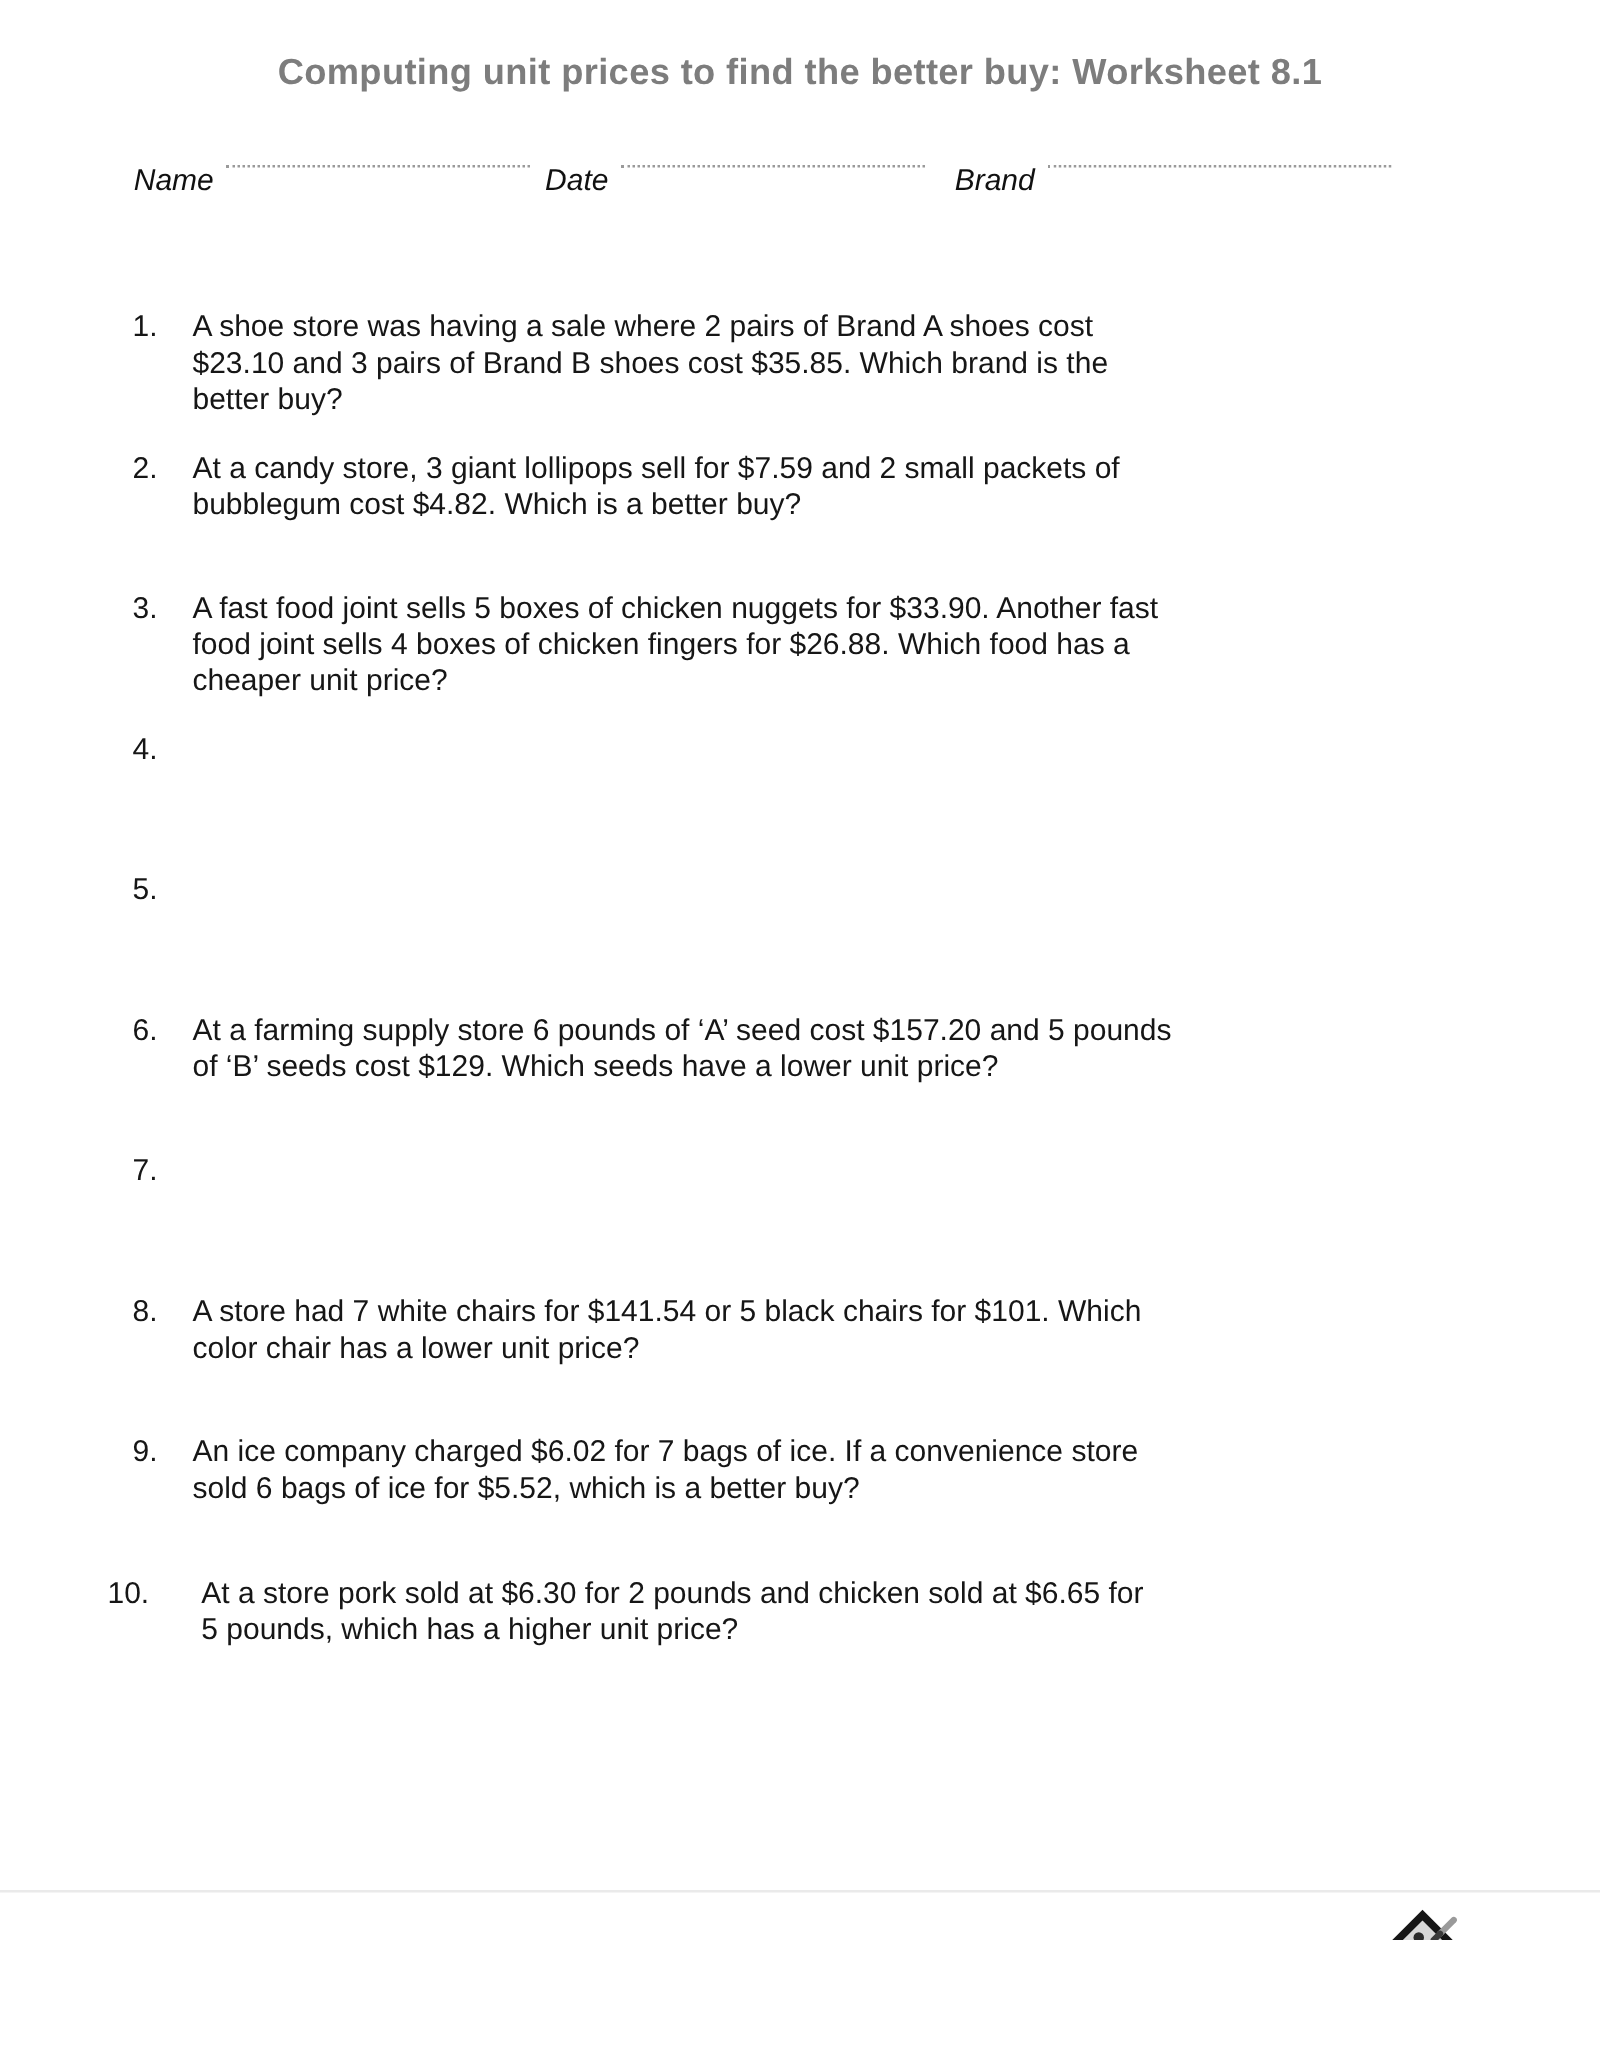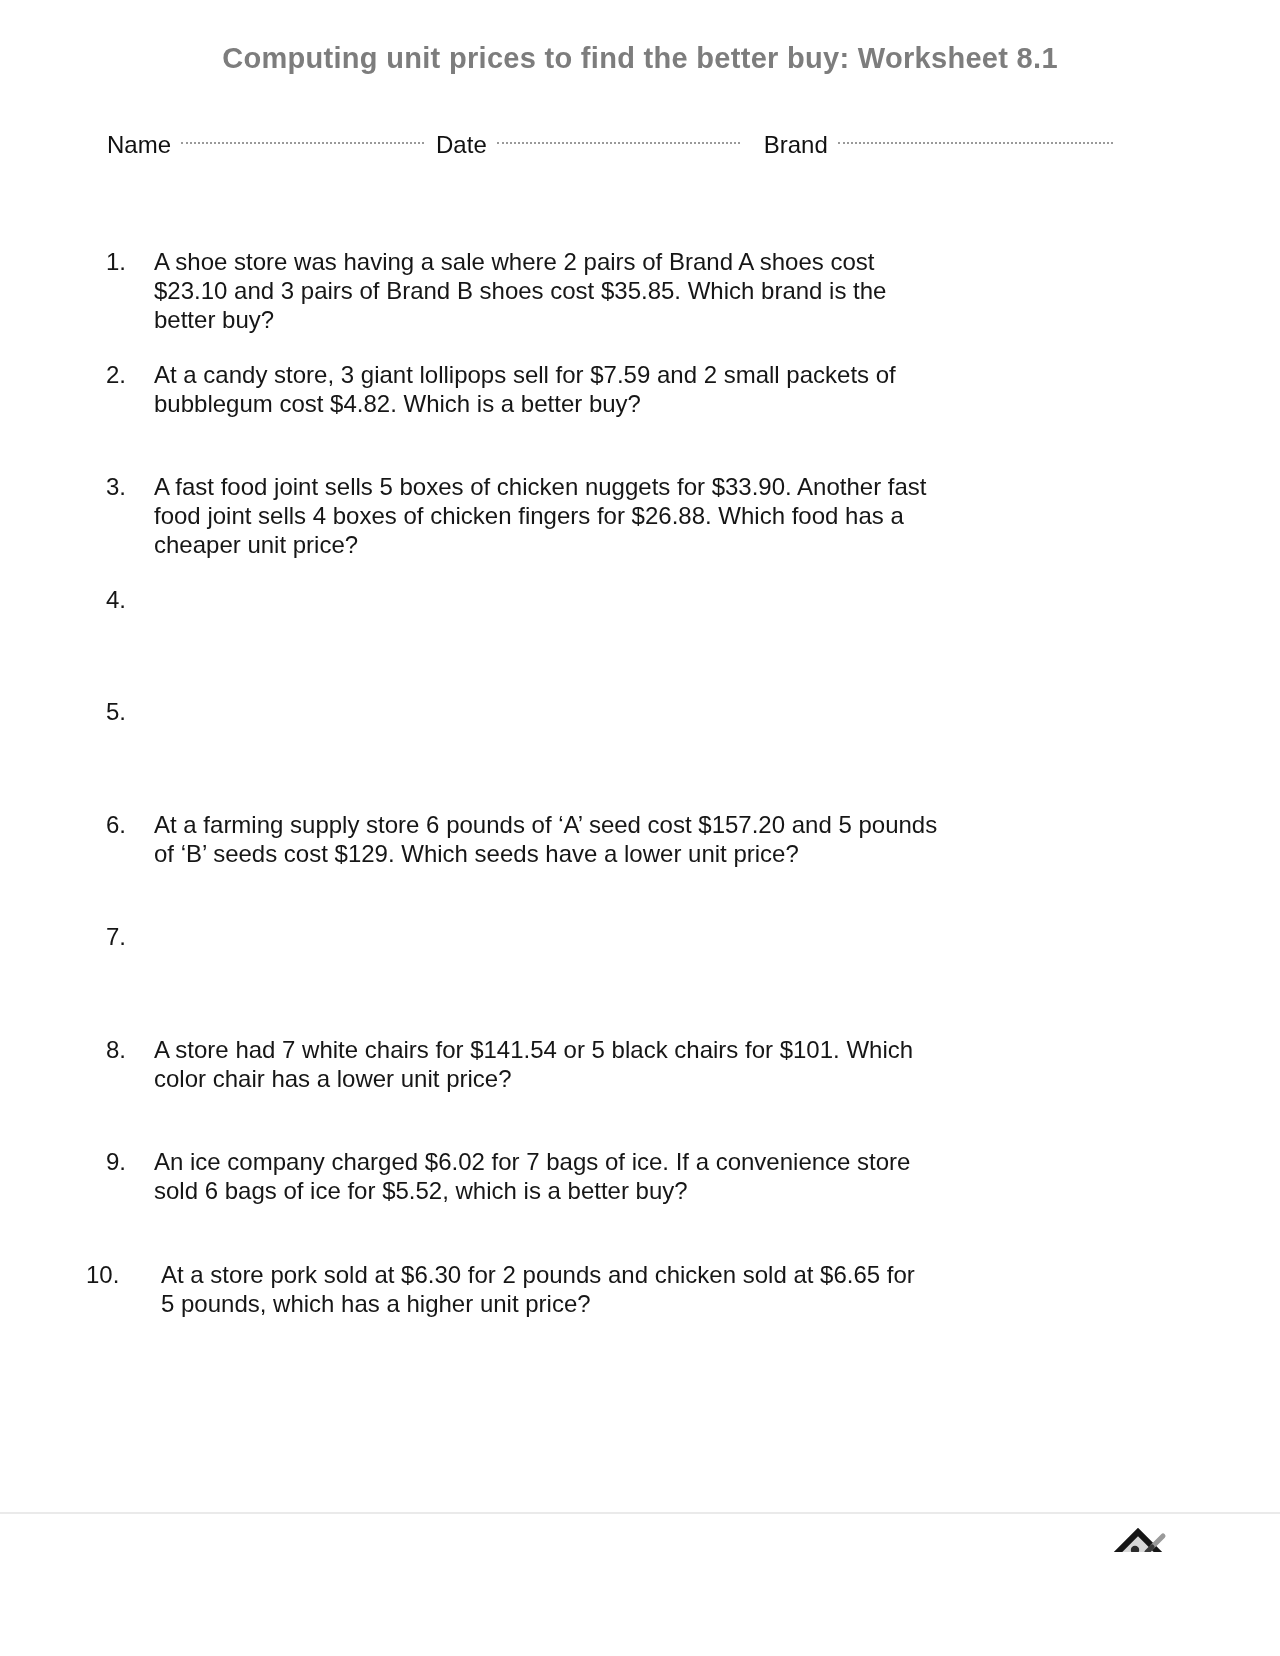--- a/index.html
+++ b/index.html
@@ -19,24 +19,25 @@
     margin: 0;
     padding-top: 42px;
     text-align: center;
     font-size: 29px;
     font-weight: bold;
     letter-spacing: 0.3px;
     color: #7d7d7d;
   }
   .fields {
     display: flex;
-    align-items: center;
+    align-items: flex-start;
     margin: 56px 167px 0 107px;
     font-size: 24px;
     color: #111111;
+    font-style: italic;
   }
   .field-label { flex: none; margin-right: 10px; line-height: 28px; }
   .dots {
     border-bottom: 2px dotted #9a9a9a;
     height: 1px;
     margin-bottom: 5px;
   }
   .dots-name { width: 243px; margin-right: 12px; }
   .dots-date { width: 243px; margin-right: 24px; }
   .dots-score { flex: 1; }

